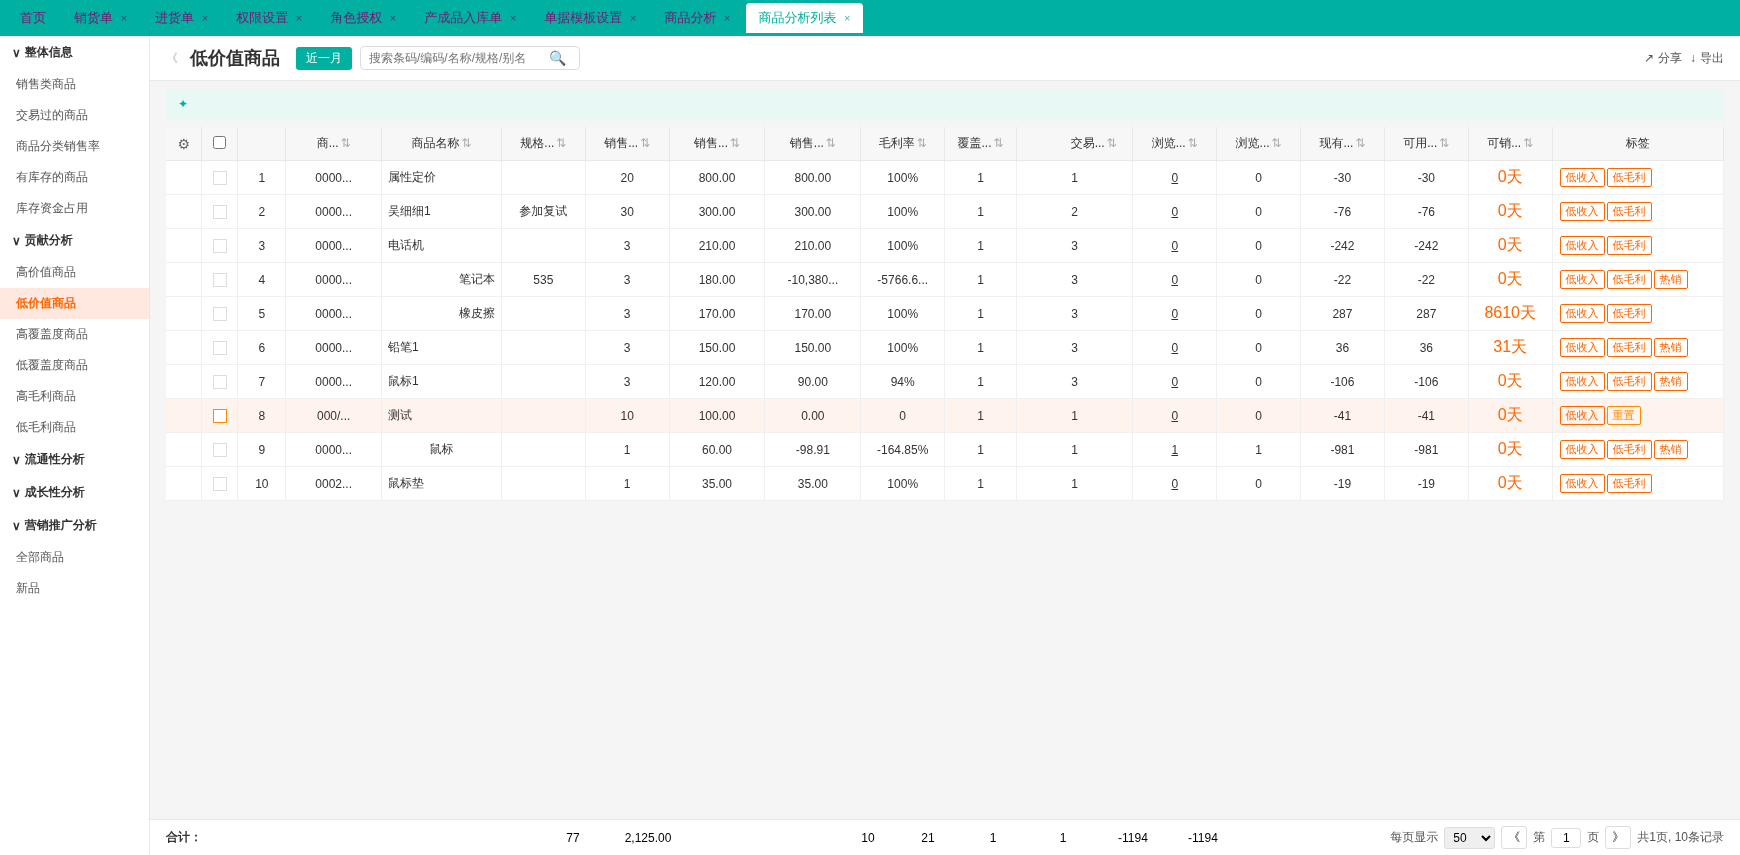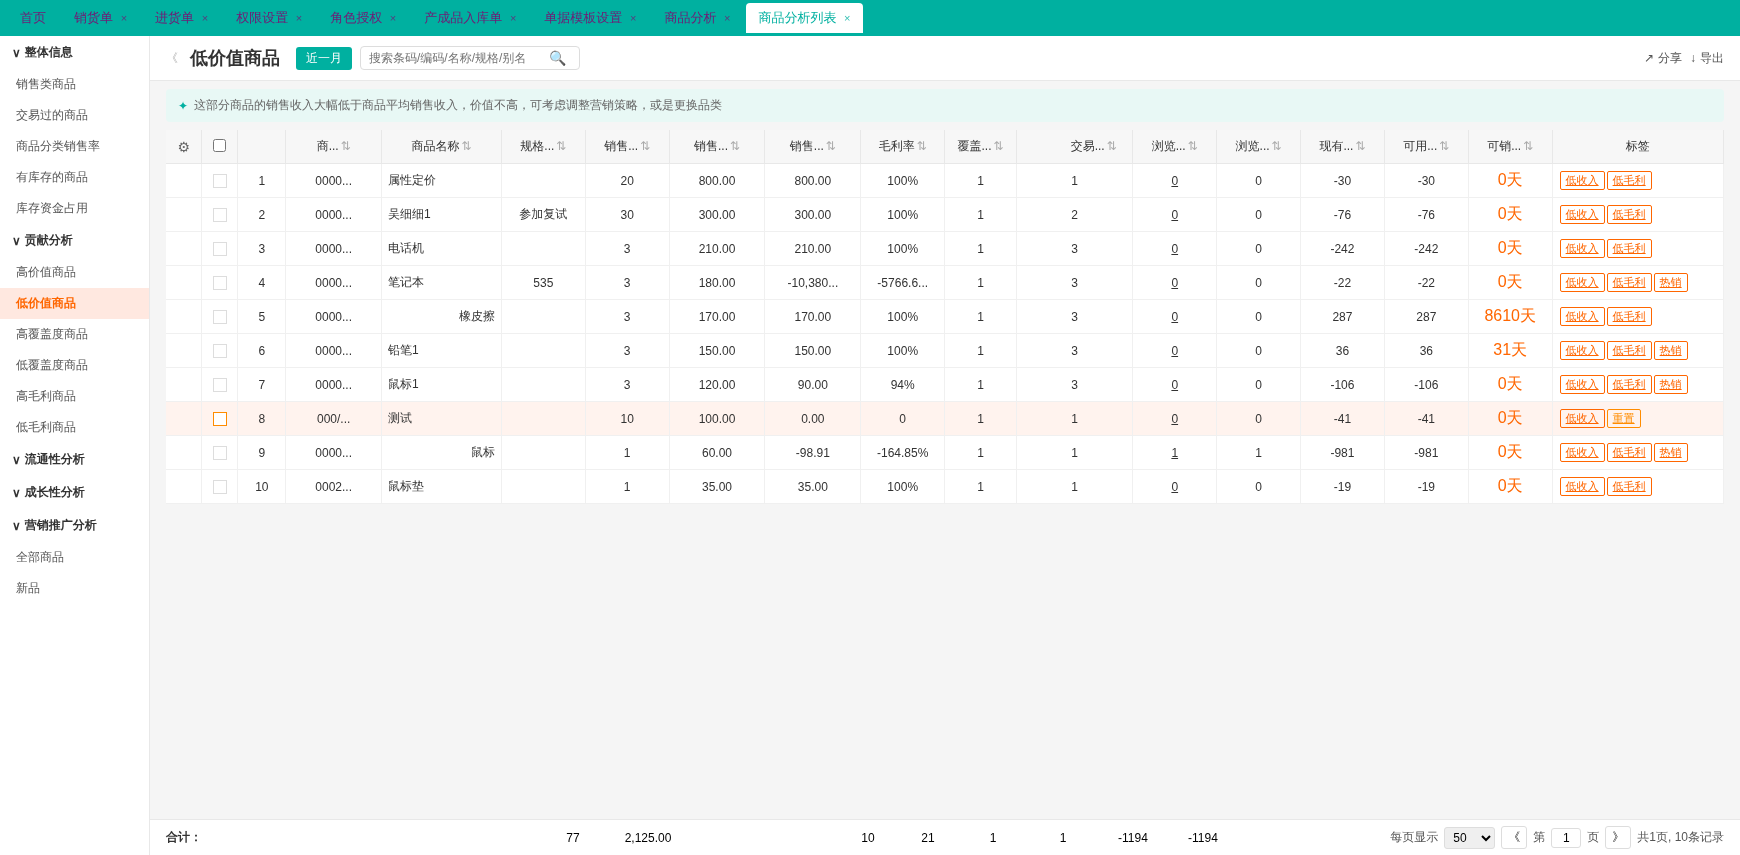--- a/index.html
+++ b/index.html
@@ -39,21 +39,21 @@
     
     
     .table-container { flex: 1; overflow: auto; margin: 0 16px; }
     
     table { width: 100%; border-collapse: collapse; background: #fff; }
     thead tr { background: #f7f7f7; }
     th { padding: 8px 6px; text-align: center; border-bottom: 1px solid #e8e8e8; border-right: 1px solid #e8e8e8; color: #333; font-weight: normal; white-space: nowrap; font-size: 12px; position: sticky; top: 0; background: #f7f7f7; z-index: 1; }
     td { padding: 6px 6px; text-align: center; border-bottom: 1px solid #f0f0f0; border-right: 1px solid #f0f0f0; color: #333; white-space: nowrap; font-size: 12px; }
     tr.highlight td { background: #fff3ee; }
     
-    .tag { display: inline-block; padding: 1px 5px; border-radius: 2px; font-size: 11px; margin: 1px; text-decoration: underline; }
+    .tag { display: inline-block; padding: 1px 5px; border-radius: 2px; font-size: 11px; margin: 1px; }
     
     .days-text { color: #ff6600; font-size: 16px; }
     
     .link-underline { text-decoration: underline; color: #333; cursor: pointer; }
     
     .col-num { width: 40px; }
     .col-check { width: 30px; }
     .col-gear { width: 30px; }
     .col-code { width: 80px; }
     .col-name { width: 100px; text-align: center; }
@@ -162,21 +162,20 @@
         </div>
         <div class="action-btn">
           <span>↓</span>
           <span>导出</span>
         </div>
       </div>
     </div>
 
     <div class="info-banner">
       <span class="star">✦</span>
-      <span>这部分商品的销售收入大幅低于商品平均销售收入，价值不高，可考虑调整营销策略，或是更换品类</span>
     </div>
 
     <div class="table-container">
       <table>
         <thead>
           <tr>
             <th class="col-gear"><span class="gear-icon">⚙</span></th>
             <th class="col-check"><input type="checkbox" style=""></th>
             <th class="col-num"></th>
             <th class="col-code"><span>商...</span><span class="sort-icon">⇅</span></th>
@@ -256,21 +255,21 @@
               <td>-242</td>
               <td>-242</td>
               <td><span class="days-text">0天</span></td>
               <td style="text-align: left;"><span class="tag" style="color: rgb(255, 102, 0); border: 1px solid rgb(255, 102, 0);">低收入</span><span class="tag" style="color: rgb(255, 102, 0); border: 1px solid rgb(255, 102, 0);">低毛利</span></td>
             </tr>
             <tr>
               <td></td>
               <td><span class="checkbox-custom"></span></td>
               <td>4</td>
               <td>0000...</td>
-              <td style="text-align: left;">笔记本</td>
+              <td style="text-align: right;">笔记本</td>
               <td>535</td>
               <td>3</td>
               <td>180.00</td>
               <td>-10,380...</td>
               <td>-5766.6...</td>
               <td>1</td>
               <td>3</td>
               <td><span class="link-underline">0</span></td>
               <td>0</td>
               <td>-22</td>
@@ -356,21 +355,21 @@
               <td>-41</td>
               <td>-41</td>
               <td><span class="days-text">0天</span></td>
               <td style="text-align: left;"><span class="tag" style="color: rgb(255, 102, 0); border: 1px solid rgb(255, 102, 0);">低收入</span><span class="tag" style="color: rgb(255, 140, 0); border: 1px solid rgb(255, 140, 0);">重置</span></td>
             </tr>
             <tr>
               <td></td>
               <td><span class="checkbox-custom"></span></td>
               <td>9</td>
               <td>0000...</td>
-              <td style="text-align: right;">鼠标</td>
+              <td style="text-align: center;">鼠标</td>
               <td></td>
               <td>1</td>
               <td>60.00</td>
               <td>-98.91</td>
               <td>-164.85%</td>
               <td>1</td>
               <td>1</td>
               <td><span class="link-underline">1</span></td>
               <td>1</td>
               <td>-981</td>

